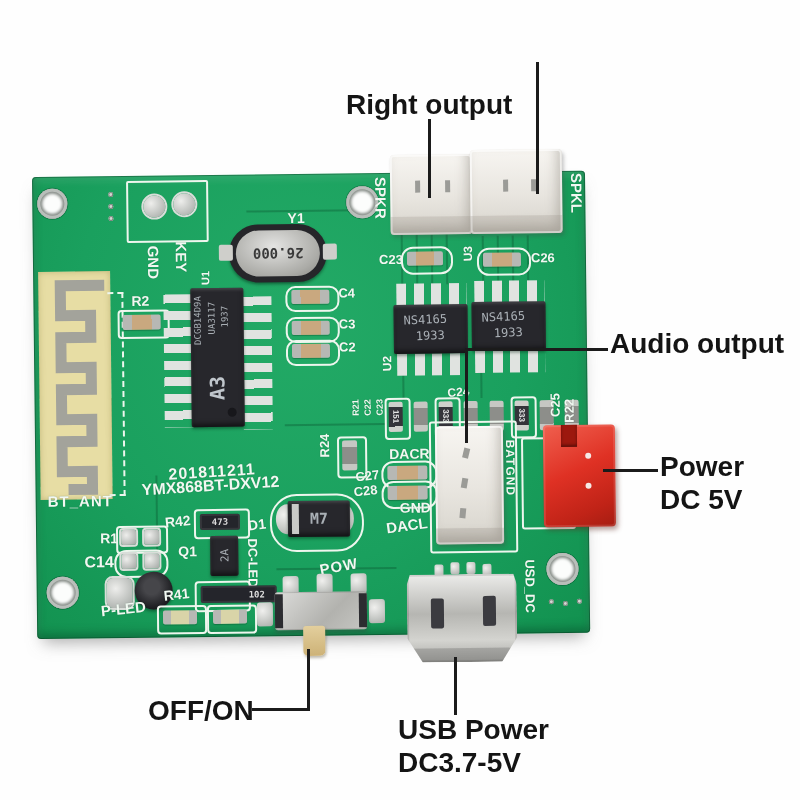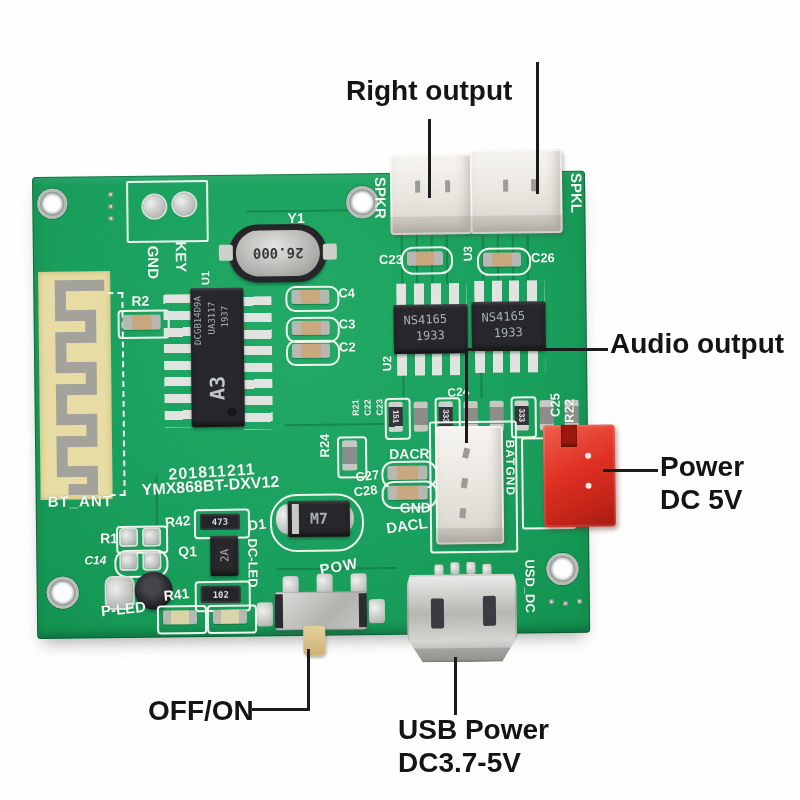--- a/index.html
+++ b/index.html
@@ -236,35 +236,35 @@
     <span class="silk" style="left:129px;top:338px;font-size:14px;transform:rotate(-5deg);">R42</span>
     <div class="outline" style="left:158px;top:334px;width:52px;height:26px;border-radius:4px;"></div>
     <div class="resistor" style="left:164px;top:339px;width:40px;height:16px;font-size:9px;">473</div>
     <span class="silk" style="left:142px;top:368px;font-size:14px;">Q1</span>
     <div class="chip" style="left:174px;top:361px;width:28px;height:40px;display:flex;align-items:center;justify-content:center;">
       <span class="chiptext silk-vu" style="font-size:11px;">2A</span>
     </div>
     <span class="silk silk-v" style="left:209px;top:364px;font-size:13px;">DC-LED</span>
 
     <span class="silk" style="left:64px;top:354px;font-size:14px;">R1</span>
-    <span class="silk" style="left:48px;top:377px;font-size:12px;font-style:italic;">C14</span>
+    <span class="silk" style="left:48px;top:377px;font-size:16px;">C14</span>
     <div class="outline" style="left:80px;top:350px;width:48px;height:24px;border-radius:4px;"></div>
     <div class="outline" style="left:78px;top:374px;width:50px;height:24px;border-radius:12px;"></div>
     <div class="pad" style="left:85px;top:354px;width:15px;height:15px;border-radius:2px;"></div>
     <div class="pad" style="left:108px;top:354px;width:15px;height:15px;border-radius:2px;"></div>
     <div class="pad" style="left:85px;top:378px;width:15px;height:15px;border-radius:2px;"></div>
     <div class="pad" style="left:108px;top:378px;width:15px;height:15px;border-radius:2px;"></div>
 
     <div class="pad" style="left:70px;top:402px;width:26px;height:30px;border-radius:6px;"></div>
     <div style="position:absolute;left:98px;top:396px;width:38px;height:38px;border-radius:50%;background:radial-gradient(circle at 45% 40%,#46464a 25%,#1b1b1f 70%);box-shadow:0 2px 3px rgba(0,30,15,.4);"></div>
     <span class="silk" style="left:64px;top:424px;font-size:15px;transform:rotate(-5deg);">P-LED</span>
 
     <span class="silk" style="left:127px;top:411px;font-size:14px;transform:rotate(-5deg);">R41</span>
     <div class="outline" style="left:158px;top:406px;width:52px;height:27px;border-radius:4px;"></div>
-    <div class="resistor" style="left:164px;top:411px;width:40px;height:17px;font-size:9px;">102</div>
+    <div class="resistor" style="left:164px;top:411px;width:40px;height:17px;font-size:9px;padding-left:36px;">102</div>
     <div class="outline" style="left:120px;top:430px;width:46px;height:25px;border-radius:4px;"></div>
     <div class="cap" style="left:126px;top:435px;width:34px;height:14px;background:linear-gradient(to right,#b7b8b4 0 24%,#d9d4a8 24% 76%,#b7b8b4 76%);"></div>
     <div class="outline" style="left:170px;top:430px;width:46px;height:25px;border-radius:4px;"></div>
     <div class="cap" style="left:176px;top:435px;width:34px;height:14px;background:linear-gradient(to right,#b7b8b4 0 24%,#d9d4a8 24% 76%,#b7b8b4 76%);"></div>
 
     <span class="silk" style="left:283px;top:384px;font-size:15px;transform:rotate(-10deg);letter-spacing:1px;">POW</span>
     <div class="sold" style="left:246px;top:402px;width:16px;height:20px;border-radius:3px;"></div>
     <div class="sold" style="left:280px;top:400px;width:16px;height:20px;border-radius:3px;"></div>
     <div class="sold" style="left:314px;top:400px;width:16px;height:20px;border-radius:3px;"></div>
     <div class="sold" style="left:220px;top:428px;width:16px;height:24px;border-radius:3px;"></div>
@@ -287,21 +287,21 @@
     </div>
     <div class="sold" style="left:398px;top:392px;width:9px;height:12px;border-radius:2px;"></div>
     <div class="sold" style="left:414px;top:390px;width:9px;height:12px;border-radius:2px;"></div>
     <div class="sold" style="left:430px;top:390px;width:9px;height:12px;border-radius:2px;"></div>
     <div class="sold" style="left:446px;top:392px;width:9px;height:12px;border-radius:2px;"></div>
     <span class="silk silk-v" style="left:486px;top:388px;font-size:13px;">USD_DC</span>
   </div>
 
   <div class="line" style="left:536px;top:62px;width:3px;height:132px;"></div>
 
-  <div class="ann" style="left:346px;top:74px;">Right output</div>
+  <div class="ann" style="left:346px;top:88px;">Right output</div>
   <div class="line" style="left:428px;top:119px;width:3px;height:79px;"></div>
 
   <div class="ann" style="left:610px;top:327px;">
     <span style="display:block;">Audio output</span>
   </div>
   <div class="line" style="left:467px;top:348px;width:141px;height:3px;"></div>
   <div class="line" style="left:465px;top:348px;width:3px;height:95px;"></div>
 
   <div class="ann" style="left:660px;top:450px;">
     <span style="display:block;">Power</span>

